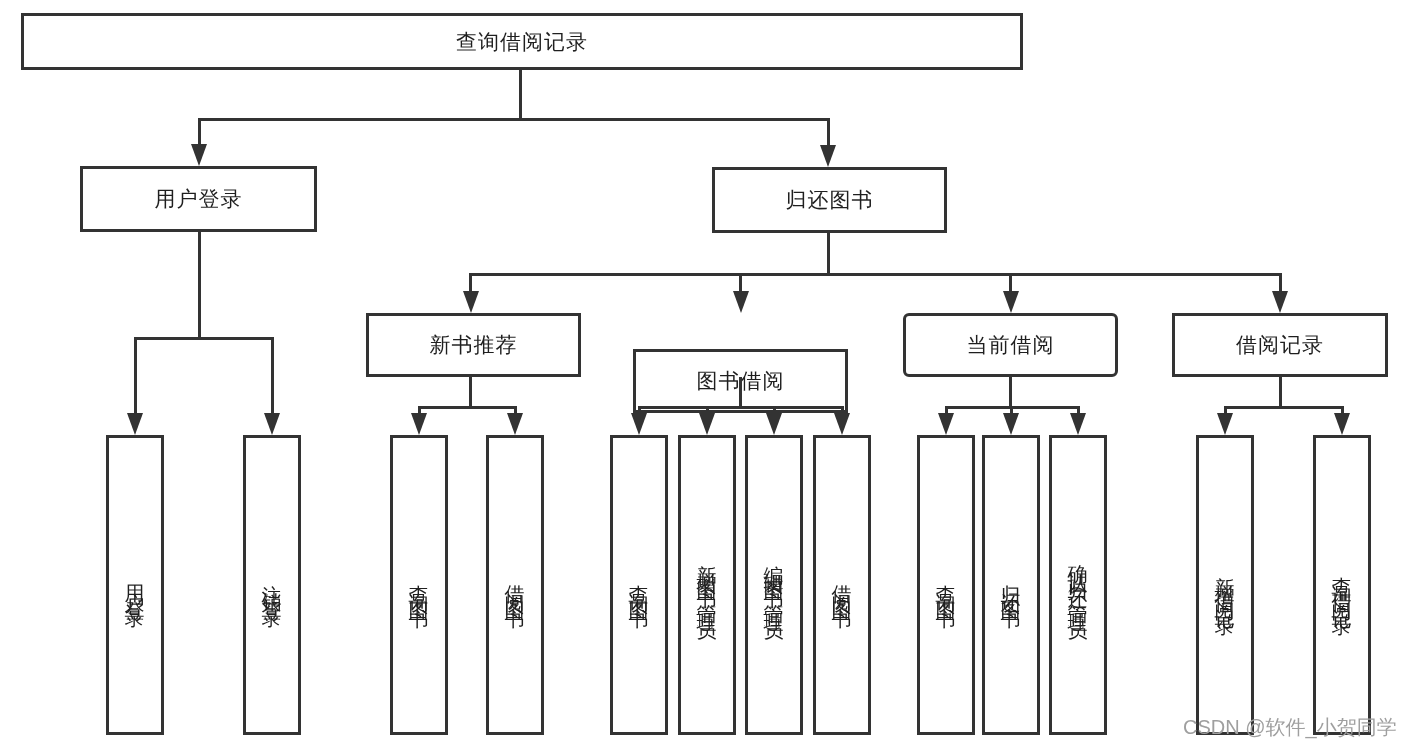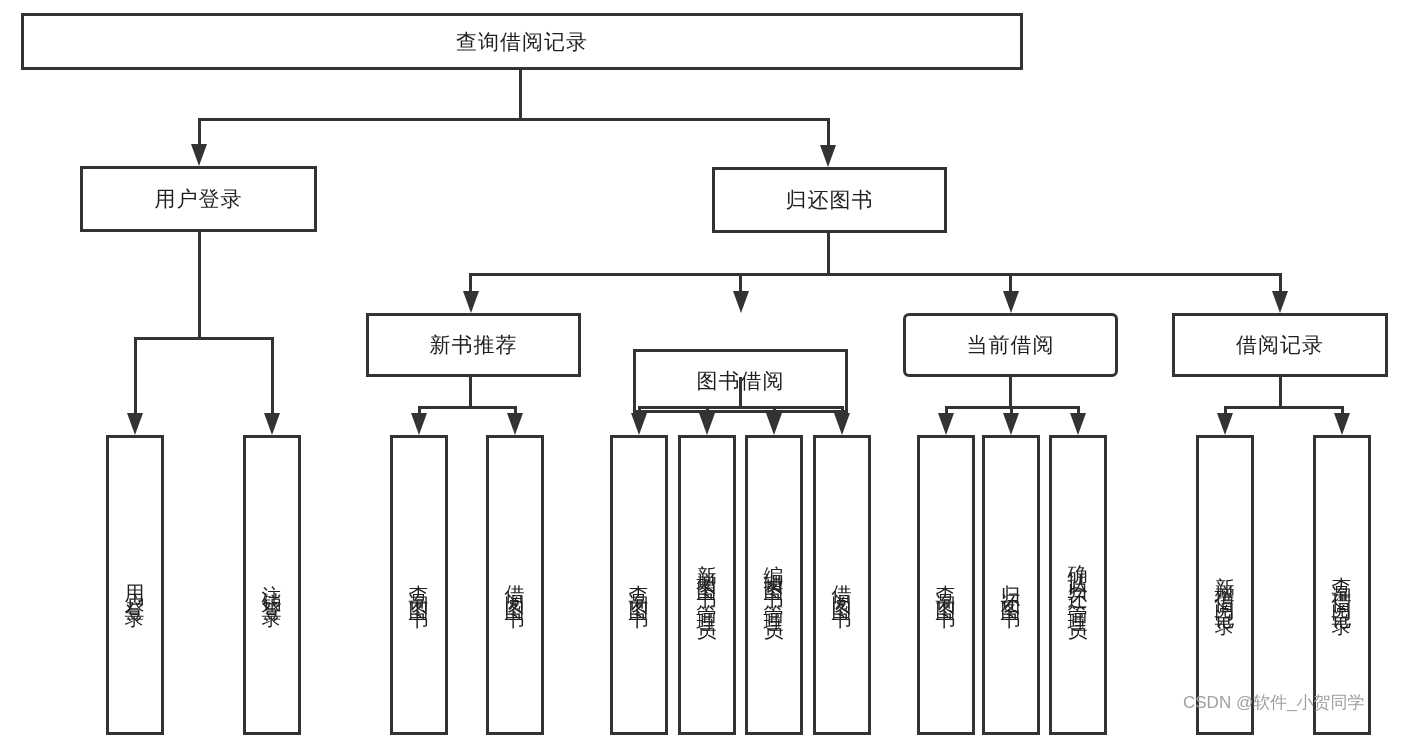--- a/index.html
+++ b/index.html
@@ -17,21 +17,21 @@
     font-size:20px;letter-spacing:8px;line-height:1;white-space:normal;
   }
   .h{position:absolute;height:3px;background:#333333;}
   .v{position:absolute;width:3px;background:#333333;}
   .a{
     position:absolute;width:0;height:0;
     border-left:8px solid transparent;border-right:8px solid transparent;
     border-top:22px solid #333333;
   }
   .watermark{
-    position:absolute;left:1183px;top:691px;font-size:17px;color:#9f9f9f;
+    position:absolute;left:1183px;top:714px;font-size:20px;color:#9f9f9f;
     letter-spacing:0;white-space:nowrap;
   }
 </style>
 </head>
 <body>
 
 <div id="canvas">
 
   <div class="box" style="left:21px;top:13px;width:1002px;height:57px;">查询借阅记录</div>
 

